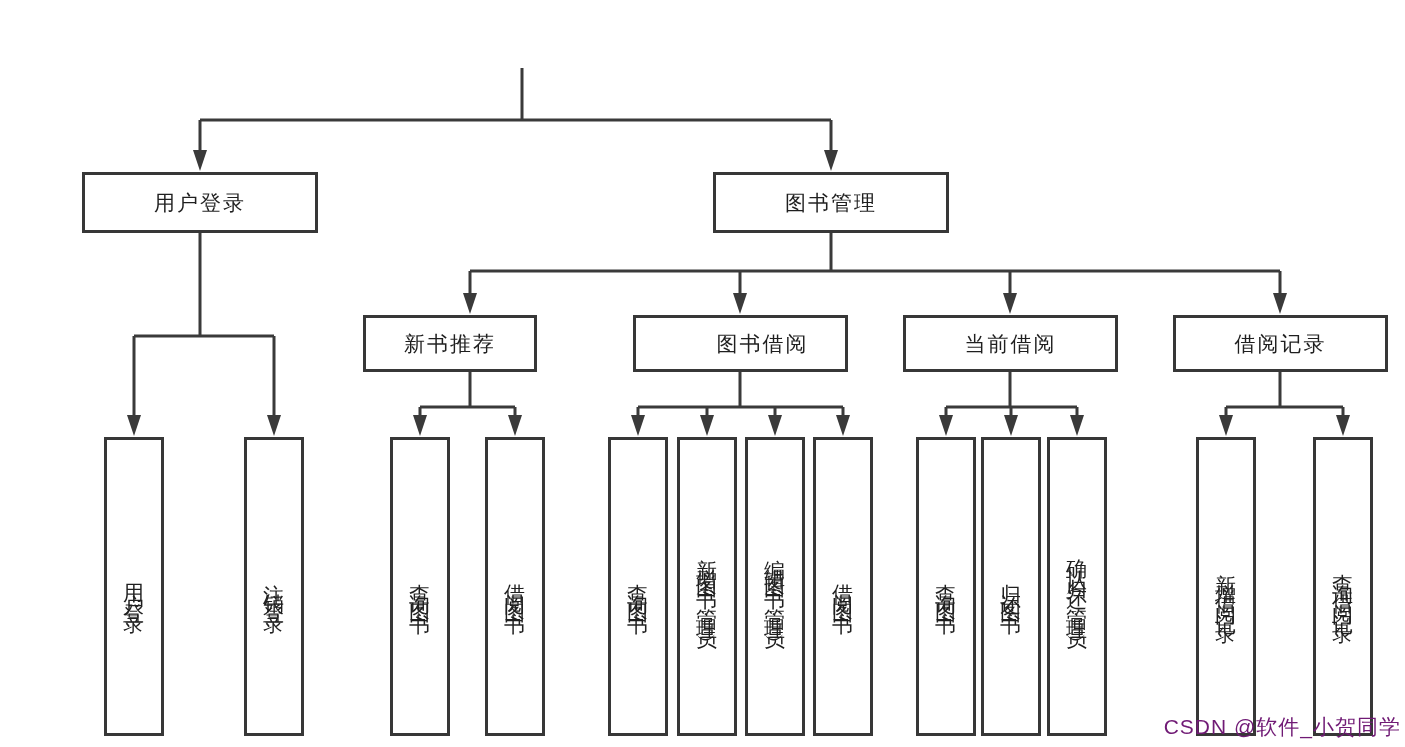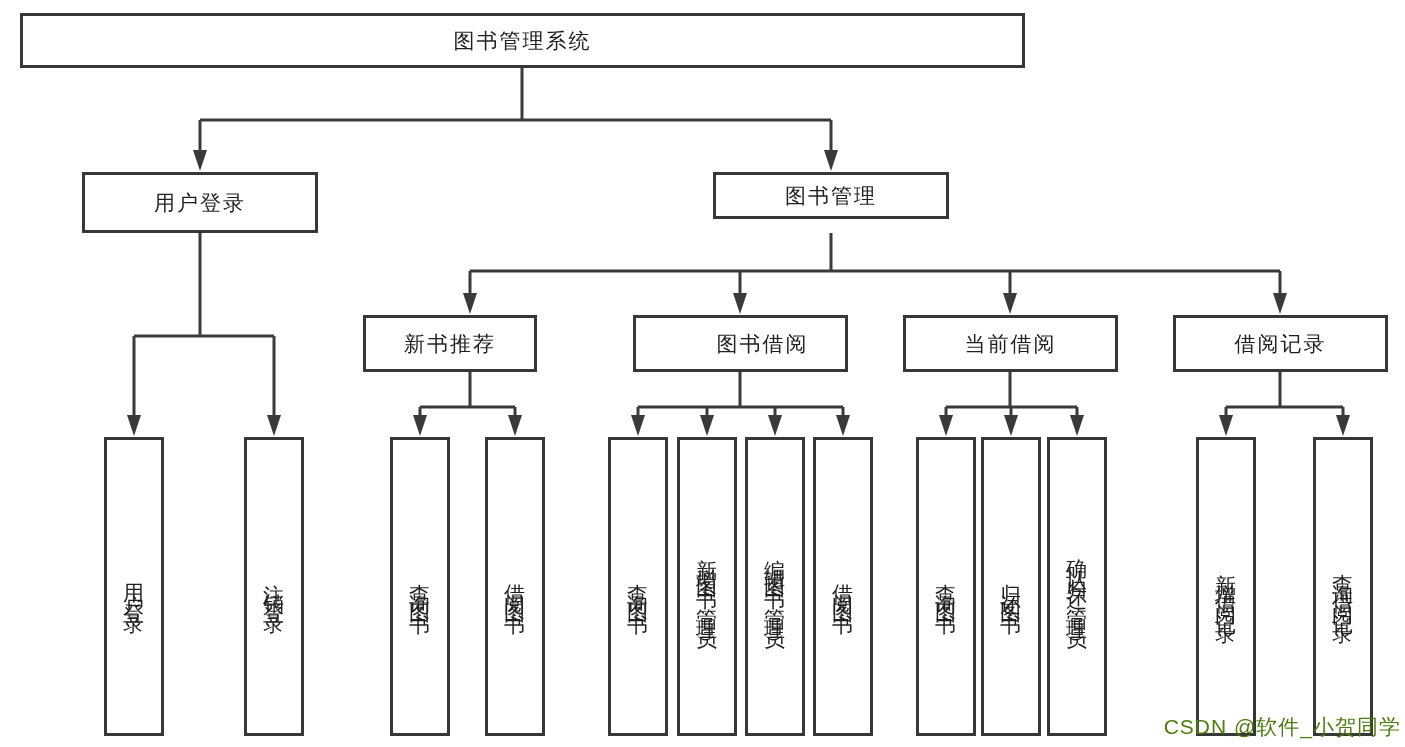--- a/index.html
+++ b/index.html
@@ -38,21 +38,21 @@
     color: #1f1f1f;
     letter-spacing: 10px;
     line-height: 1;
     white-space: nowrap;
   }
   .watermark {
     position: absolute;
     right: 4px;
     top: 713px;
     font-size: 21px;
-    color: #4d7c0f;
+    color: #701a75;
     letter-spacing: 1px;
     white-space: nowrap;
     z-index: 5;
     text-align: center;
   }
 </style>
 </head>
 <body>
 
 <div class="canvas">
@@ -90,28 +90,25 @@
       <polygon points="768,415 782,415 775,436"></polygon>
       <polygon points="836,415 850,415 843,436"></polygon>
       <polygon points="939,415 953,415 946,436"></polygon>
       <polygon points="1004,415 1018,415 1011,436"></polygon>
       <polygon points="1070,415 1084,415 1077,436"></polygon>
       <polygon points="1219,415 1233,415 1226,436"></polygon>
       <polygon points="1336,415 1350,415 1343,436"></polygon>
     </g>
   </svg>
 
-  <div class="node" style="left:20px; top:13px; width:1005px; height:55px;">
-    <span class="h-label">图书管理系统</span>
-  </div>
 
   <div class="node" style="left:82px; top:172px; width:236px; height:61px;">
     <span class="h-label">用户登录</span>
   </div>
-  <div class="node" style="left:713px; top:172px; width:236px; height:47px;">
+  <div class="node" style="left:713px; top:172px; width:236px; height:61px;">
     <span class="h-label">图书管理</span>
   </div>
 
   <div class="node" style="left:363px; top:315px; width:174px; height:57px;">
     <span class="h-label">新书推荐</span>
   </div>
   <div class="node" style="left:633px; top:315px; width:215px; height:57px;padding-left:44px;">
     <span class="h-label">图书借阅</span>
   </div>
   <div class="node" style="left:1173px; top:315px; width:215px; height:57px;">

